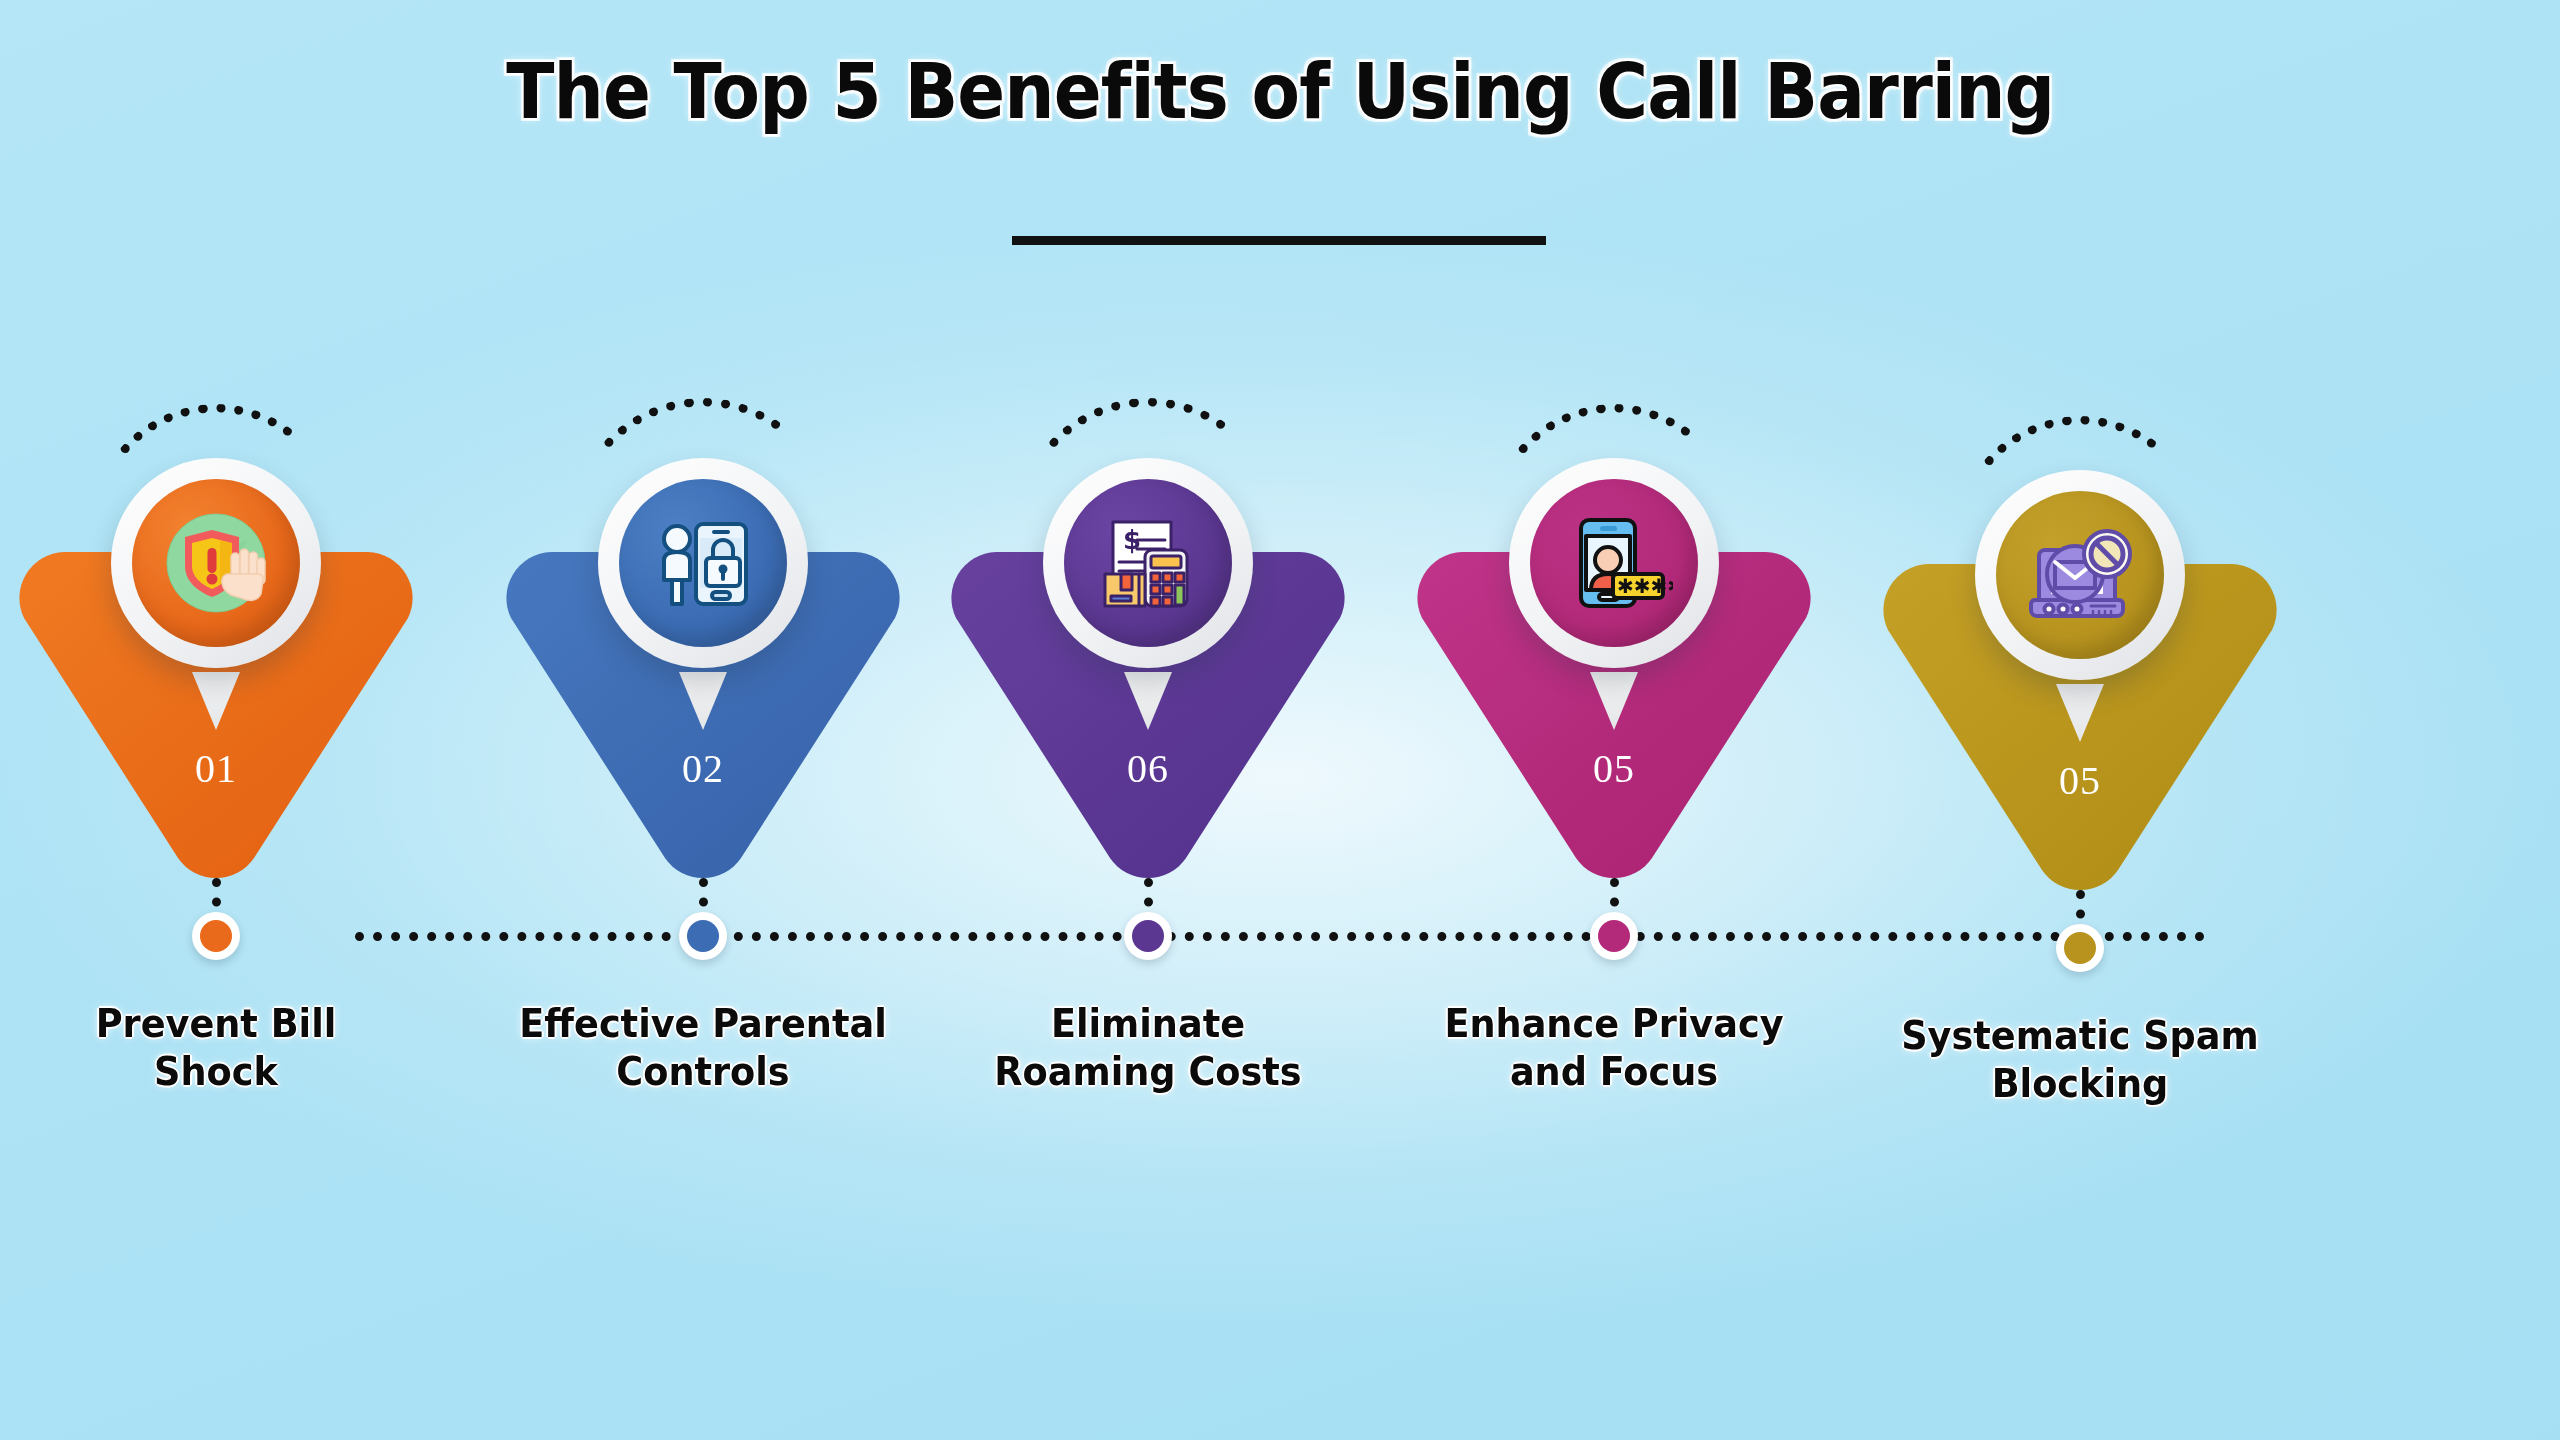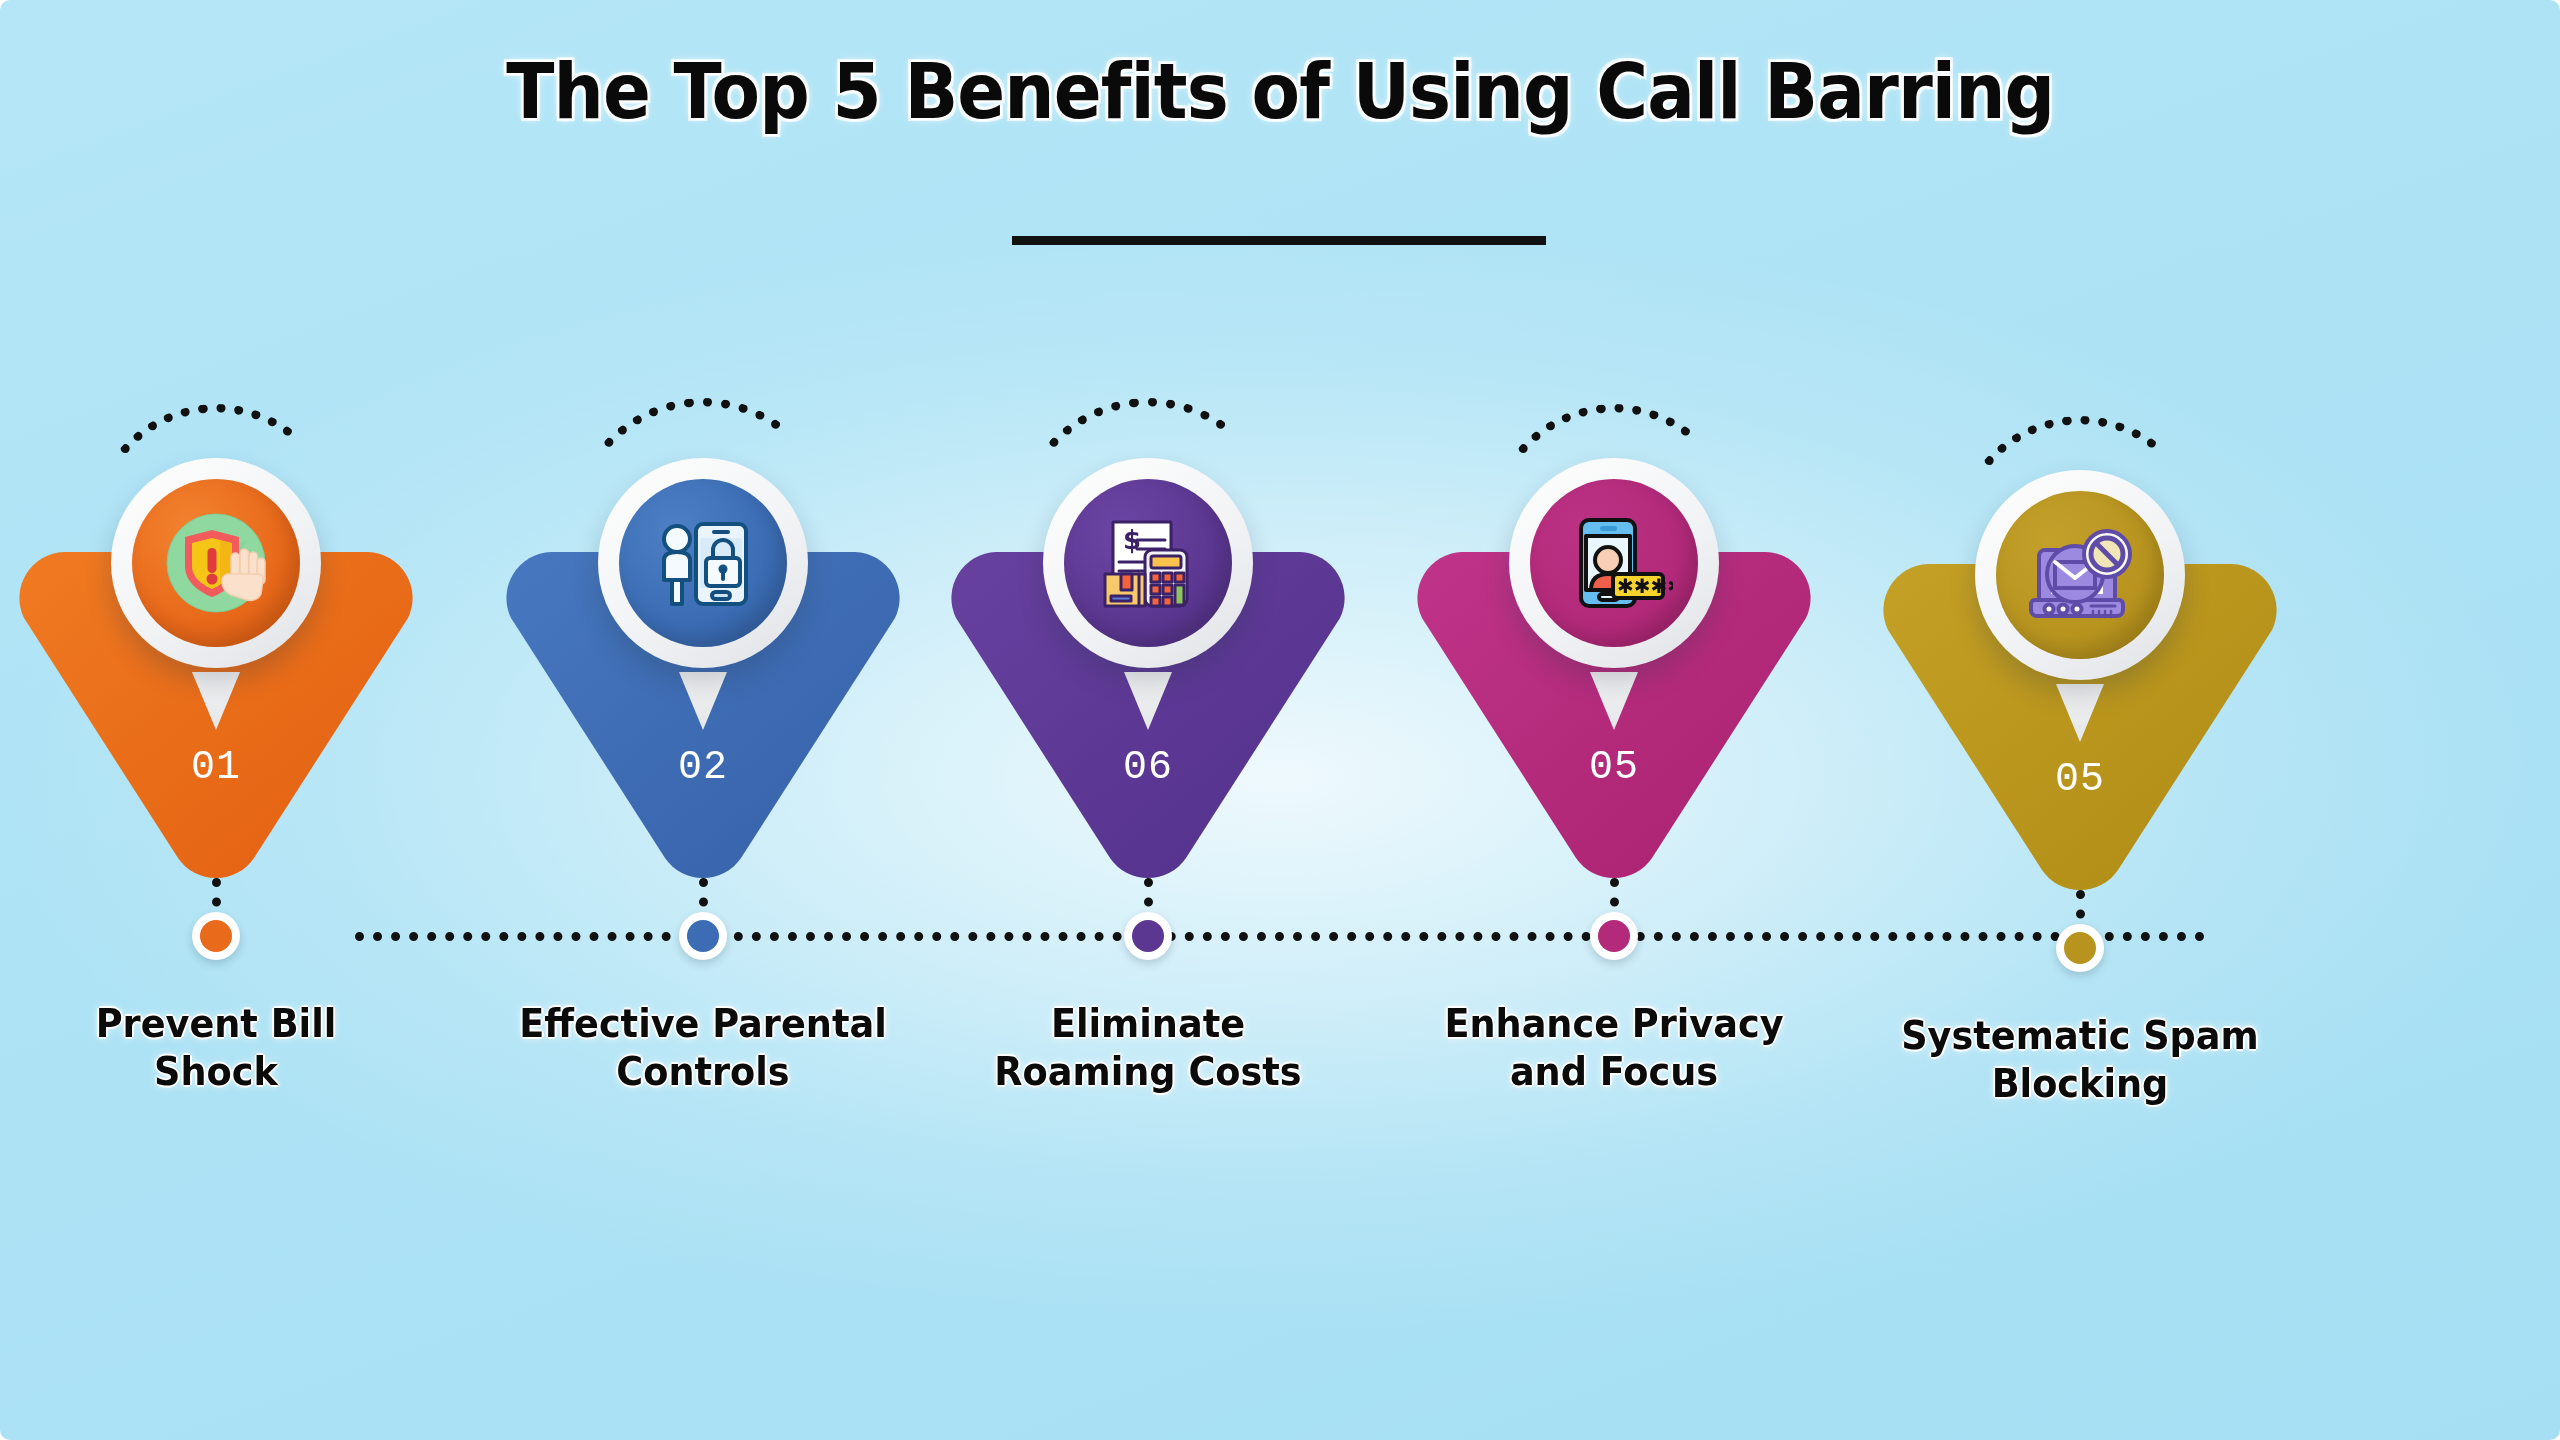--- a/index.html
+++ b/index.html
@@ -16,21 +16,20 @@
     height: 1440px;
     overflow: hidden;
     font-family: "DejaVu Sans", sans-serif;
     background:
       radial-gradient(ellipse 60% 46% at 50% 54%,
           rgba(255,255,255,0.80) 0%,
           rgba(255,255,255,0.45) 32%,
           rgba(255,255,255,0.12) 62%,
           rgba(255,255,255,0.00) 84%),
       linear-gradient(160deg, #b4e6f7 0%, #aee3f5 40%, #a6dff3 100%);
-    border-radius: 10px;
   }
 
   
   .title-wrap {
     position: absolute;
     top: 52px;
     left: 0;
     width: 100%;
     text-align: center;
   }
@@ -148,21 +147,21 @@
   .disc svg { display: block; }
 
   
   .num {
     position: absolute;
     left: 50%;
     top: 745px;
     width: 200px;
     margin-left: -100px;
     text-align: center;
-    font-family: Liberation Mono, monospace;
+    font-family: Liberation Serif, serif;
     font-weight: normal;
     font-size: 40px;
     color: #ffffff;
     letter-spacing: 1px;
     z-index: 6;
   }
 
   
   .stem {
     position: absolute;

